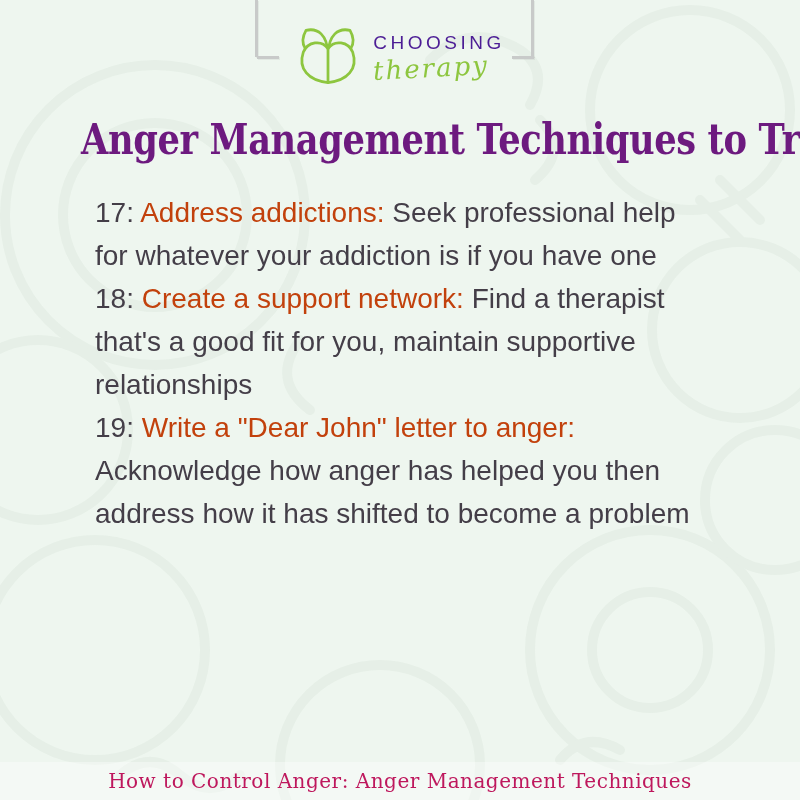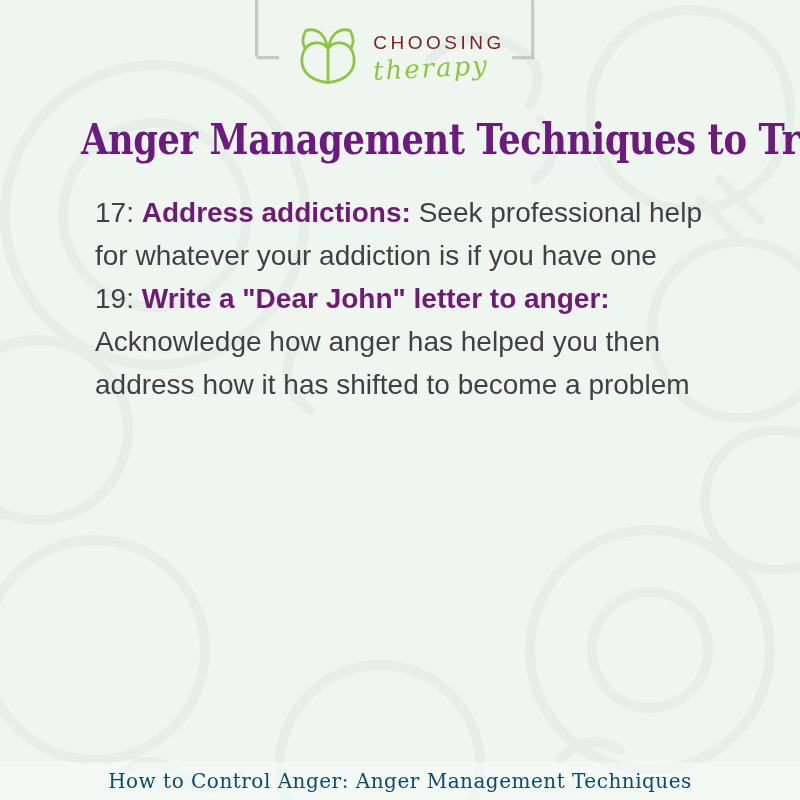--- a/index.html
+++ b/index.html
@@ -37,21 +37,21 @@
     left: 0;
     right: 0;
     display: flex;
     justify-content: center;
     align-items: center;
     gap: 12px;
   }
   .logo-icon { width: 66px; height: 64px; }
   .logo-text { display: flex; flex-direction: column; align-items: flex-start; }
   .brand-top {
-    color: #7f1d1d;
+    color: #4c1d95;
     font-size: 19px;
     letter-spacing: 3.5px;
     font-weight: 400;
     line-height: 22px;
   }
   .brand-script {
     color: #8dc63f;
     font-family: "DejaVu Serif", serif;
     font-style: italic;
     font-size: 26px;
@@ -84,37 +84,37 @@
   .techniques {
     position: absolute;
     top: 191px;
     left: 95px;
     width: 612px;
     font-size: 28px;
     line-height: 43px;
     color: #443e48;
   }
   .technique { margin: 0; }
-  .technique strong { font-weight: 700; color: #701a75; }
+  .technique strong { font-weight: 400; color: #c2410c; }
 
   .footer-band {
     position: absolute;
     left: 0;
     bottom: 0;
     width: 800px;
     height: 38px;
     background: rgba(255,255,255,0.38);
     display: flex;
     align-items: center;
     justify-content: center;
   }
   .footer-text {
     font-family: "DejaVu Serif", serif;
     font-size: 20px;
-    color: #0c4a6e;
+    color: #be185d;
     letter-spacing: 0.5px;
   }
 </style>
 </head>
 <body>
 
 <div class="canvas">
 
   <svg class="bg-pattern" width="800" height="800" viewBox="0 0 800 800">
     <g fill="none" stroke="#e2ece3" stroke-width="10" opacity="0.65" stroke-linecap="round">
@@ -156,20 +156,21 @@
       <span class="brand-script">therapy</span>
     </div>
   </header>
 
   <h1 class="title">
     <span class="title-inner">Anger Management Techniques to Try</span>
   </h1>
 
   <main class="techniques" id="technique-list">
       <p class="technique"><span>17: </span><strong>Address addictions:</strong><span> Seek professional help for whatever your addiction is if you have one</span></p>
+      <p class="technique"><span>18: </span><strong>Create a support network:</strong><span> Find a therapist that's a good fit for you, maintain supportive relationships</span></p>
       <p class="technique"><span>19: </span><strong>Write a "Dear John" letter to anger:</strong><span> Acknowledge how anger has helped you then address how it has shifted to become a problem</span></p>
     </main>
 
   <footer class="footer-band">
     <span class="footer-text">How to Control Anger: Anger Management Techniques</span>
   </footer>
 
 </div>
 
 </body></html>

